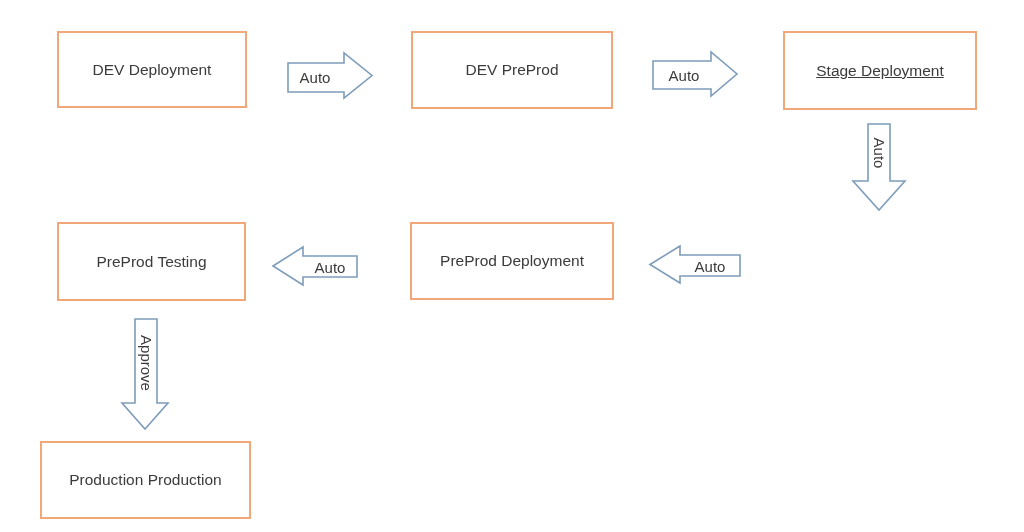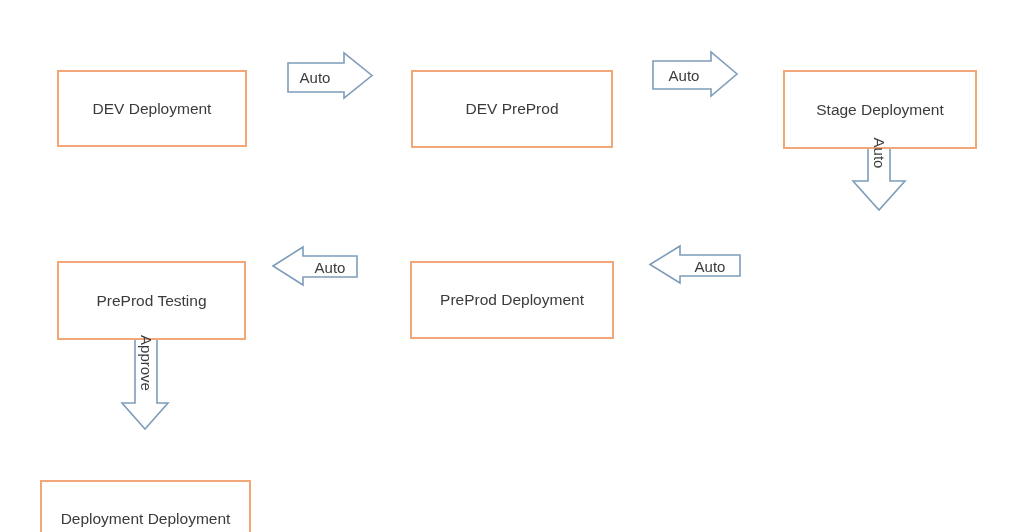--- a/index.html
+++ b/index.html
@@ -30,21 +30,20 @@
     position: absolute;
     border: 2px solid var(--box-border);
     background: var(--box-fill);
     display: flex;
     align-items: center;
     justify-content: center;
     text-align: center;
     color: var(--text);
     font-size: 15.5px;
     box-sizing: border-box;
-    margin-top: 39px;
   }
   .arrow-label {
     position: absolute;
     transform: translate(-50%, -50%);
     font-size: 15px;
     color: var(--text);
     white-space: nowrap;
     line-height: 1;
   }
   .arrow-label.vertical {
@@ -72,35 +71,35 @@
   </svg>
 
   <div class="node" style="left:57px; top:31px; width:190px; height:77px;">
     <span>DEV Deployment</span>
   </div>
 
   <div class="node" style="left:411px; top:31px; width:202px; height:78px;">
     <span>DEV PreProd</span>
   </div>
 
-  <div class="node" style="left:783px; top:31px; width:194px; height:79px;">
+  <div class="node" style="left:783px; top:31px; width:194px; height:79px;text-decoration:underline;">
     <span>Stage Deployment</span>
   </div>
 
   <div class="node" style="left:410px; top:222px; width:204px; height:78px;">
     <span>PreProd Deployment</span>
   </div>
 
   <div class="node" style="left:57px; top:222px; width:189px; height:79px;">
     <span>PreProd Testing</span>
   </div>
 
 
   <div class="node" style="left:40px; top:441px; width:211px; height:78px;">
-    <span>Deployment Deployment</span>
+    <span>Production Production</span>
   </div>
 
   <span class="arrow-label" style="left:315px; top:77px;">Auto</span>
   <span class="arrow-label" style="left:684px; top:75px;">Auto</span>
   <span class="arrow-label vertical" style="left:879px; top:153px;">Auto</span>
   <span class="arrow-label" style="left:710px; top:266px;">Auto</span>
   <span class="arrow-label" style="left:330px; top:267px;">Auto</span>
   <span class="arrow-label vertical" style="left:146px; top:363px;">Approve</span>
 
 </div>

